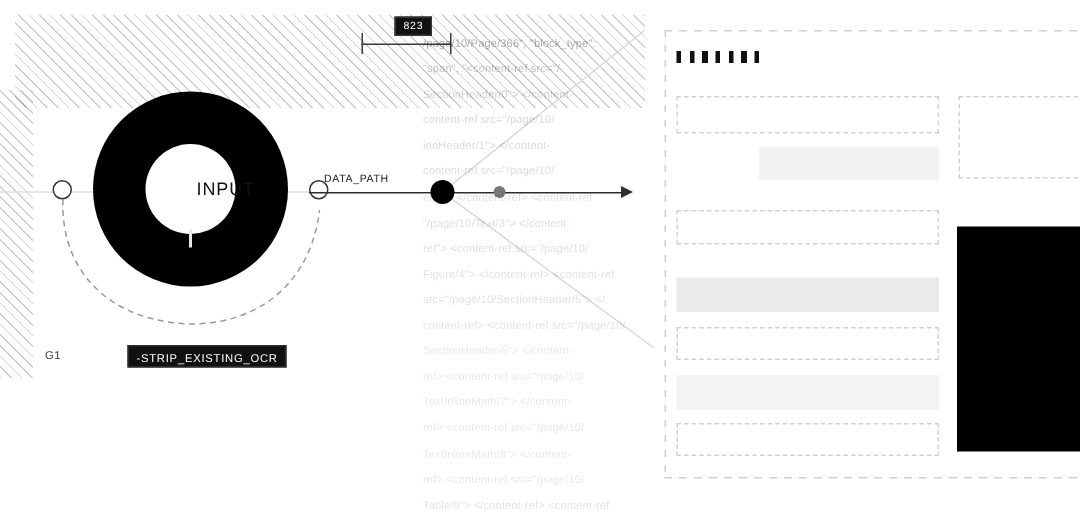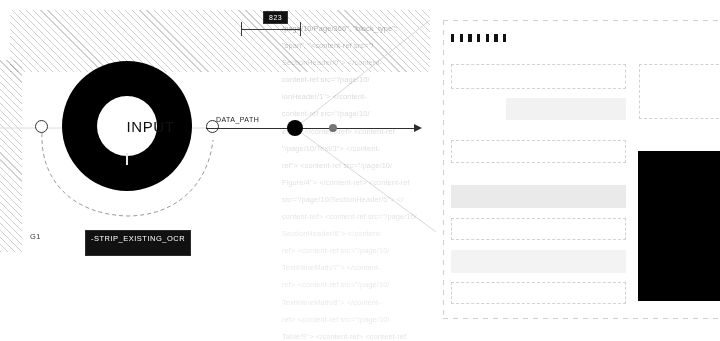--- a/index.html
+++ b/index.html
@@ -20,39 +20,39 @@
   #hatch-top{left:10px;top:10px;width:420px;height:62px;}
   #hatch-left{left:0px;top:60px;width:22px;height:192px;}
 
   
   #donut-wrap{position:absolute;left:62px;top:61px;width:130px;height:130px;}
   #donut-outer{position:absolute;left:0;top:0;width:130px;height:130px;
       border-radius:50%;background:#000;}
   #donut-inner{position:absolute;left:35px;top:35px;width:60px;height:60px;
       border-radius:50%;background:#fff;display:flex;align-items:center;
       justify-content:center;}
-  #donut-label{font-size:15px;letter-spacing:.6px;color:#111;font-weight:400;margin-left:47px;}
+  #donut-label{font-size:12px;letter-spacing:.6px;color:#111;font-weight:400;margin-left:47px;}
   #donut-stem{position:absolute;left:64px;top:92px;width:1.6px;height:12px;background:#e8e8e8;}
 
   
   #arc-svg{position:absolute;left:0;top:0;width:720px;height:341px;overflow:visible;}
 
   
   .node-ring{position:absolute;width:13px;height:13px;border-radius:50%;
       border:1.3px solid #333;background:#fff;box-sizing:border-box;}
   #node-left{left:35px;top:120px;}
   #node-right{left:206px;top:120px;}
 
   
   #label-data-path{position:absolute;left:216px;top:116px;font-size:7px;
       letter-spacing:.45px;color:#1b1b1b;white-space:nowrap;}
   #label-g1{position:absolute;left:30px;top:232px;font-size:7.5px;
       letter-spacing:.4px;color:#3a3a3a;}
   #tag-strip{position:absolute;left:85px;top:230px;background:#111;color:#fff;
-      font-size:7.5px;letter-spacing:.5px;padding:3px 5px 12px 5px;
+      font-size:7.5px;letter-spacing:.5px;padding:3px 5px 1px 5px;
       border:1px solid #2b2b2b;white-space:nowrap;}
 
   
   #dim-group{position:absolute;left:241px;top:22px;width:60px;height:14px;}
   #dim-line{position:absolute;left:0;top:6.5px;width:60px;height:1px;background:#3a3a3a;}
   .dim-tick{position:absolute;top:0px;width:1.2px;height:14px;background:#3a3a3a;}
   #dim-tick-l{left:0px;}
   #dim-tick-r{left:58.8px;}
   #badge-823{position:absolute;left:263px;top:11px;background:#111;border:1px solid #343434;
       color:#fff;font-size:7px;letter-spacing:.5px;padding:1.5px 5px 2px 5px;

